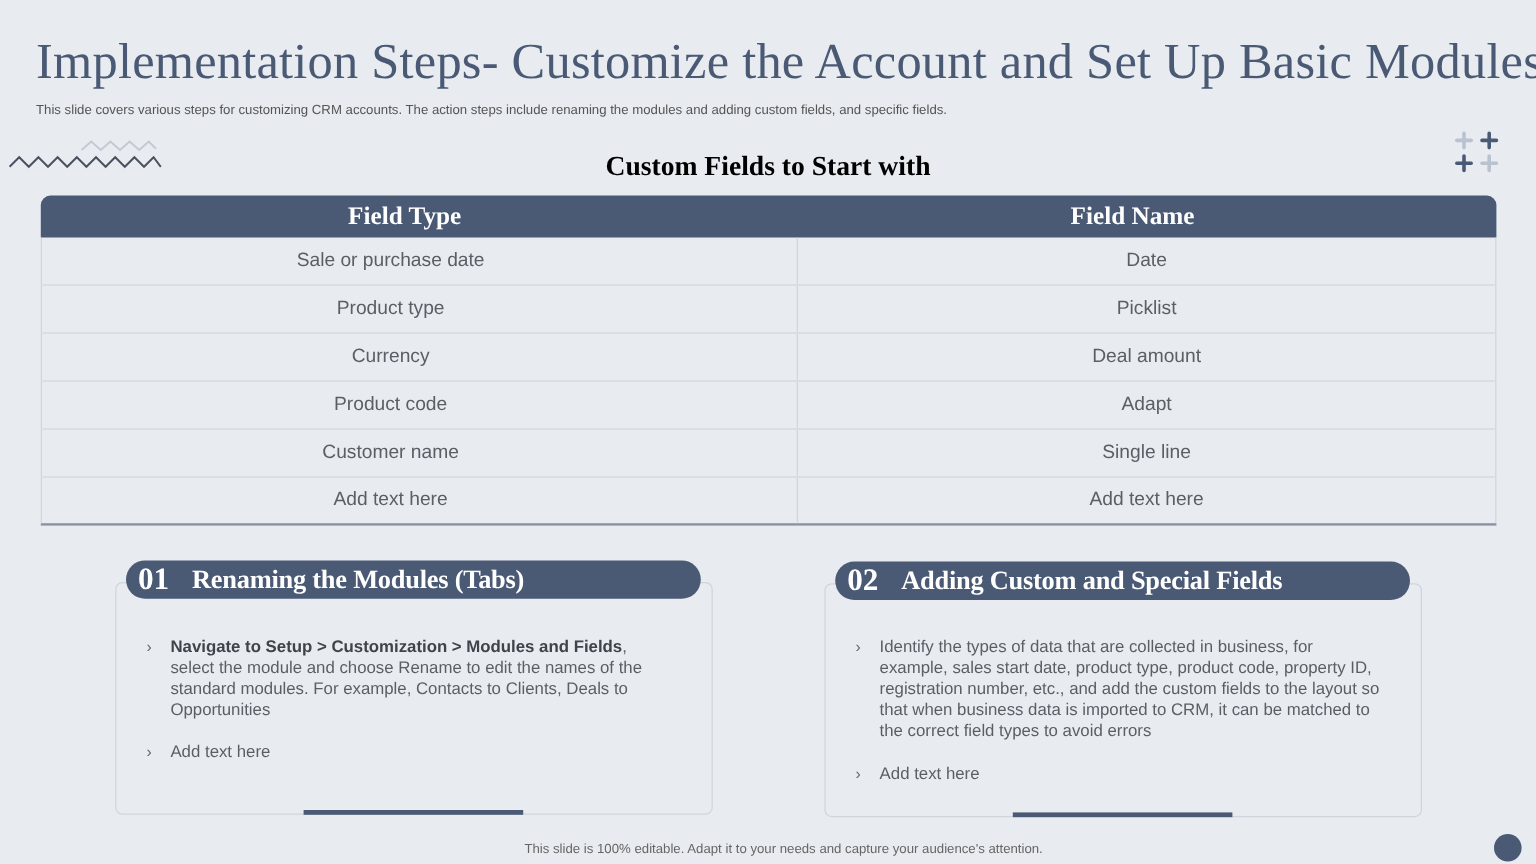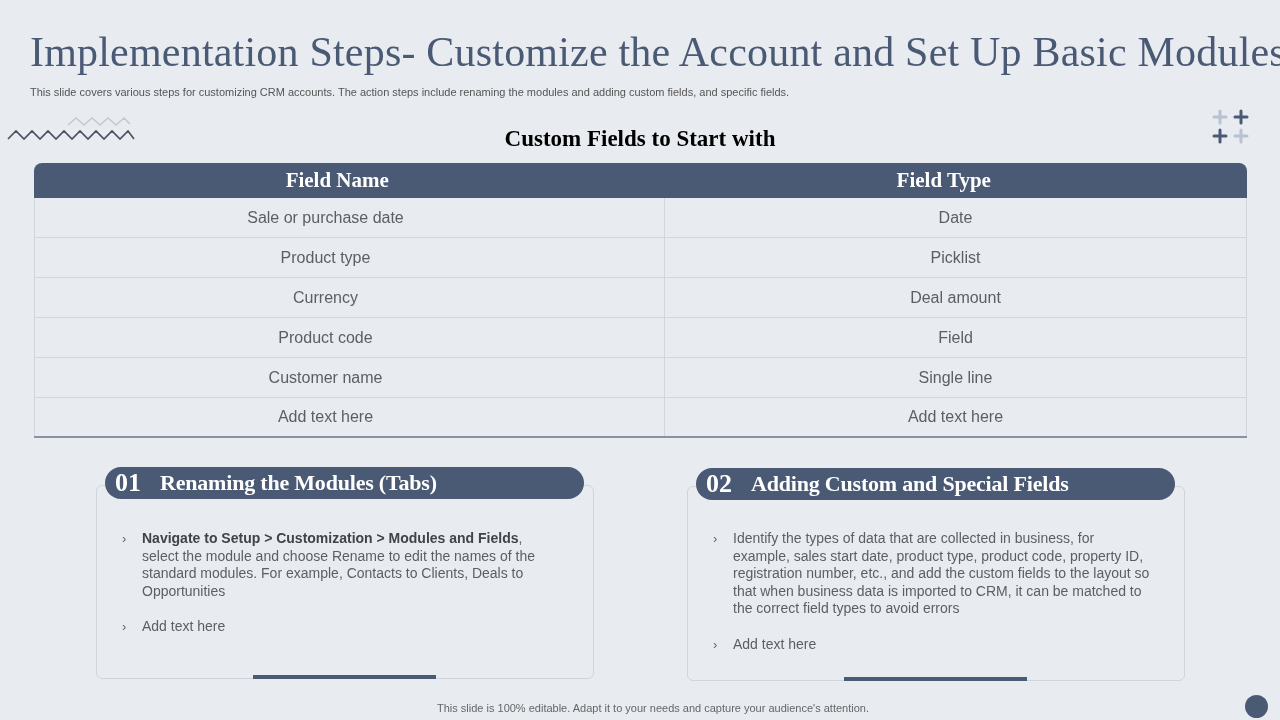--- a/index.html
+++ b/index.html
@@ -66,38 +66,38 @@
     <path d="M31 3 V15 M25 9 H37" stroke="#4a5a75"></path>
     <path d="M10 22 V34 M4 28 H16" stroke="#4a5a75"></path>
     <path d="M31 22 V34 M25 28 H37" stroke="#b8c2d0"></path>
   </g>
 </svg>
 
 <div class="section-title"><span>Custom Fields to Start with</span></div>
 
 <div class="table">
   <div class="thead">
+    <div>Field Type</div>
     <div>Field Name</div>
-    <div>Field Type</div>
   </div>
   <div class="trow">
     <div>Sale or purchase date</div>
     <div>Date</div>
   </div>
   <div class="trow">
     <div>Product type</div>
     <div>Picklist</div>
   </div>
   <div class="trow">
     <div>Currency</div>
     <div>Deal amount</div>
   </div>
   <div class="trow">
     <div>Product code</div>
-    <div>Field</div>
+    <div>Adapt</div>
   </div>
   <div class="trow">
     <div>Customer name</div>
     <div>Single line</div>
   </div>
   <div class="trow">
     <div>Add text here</div>
     <div>Add text here</div>
   </div>
 </div>

